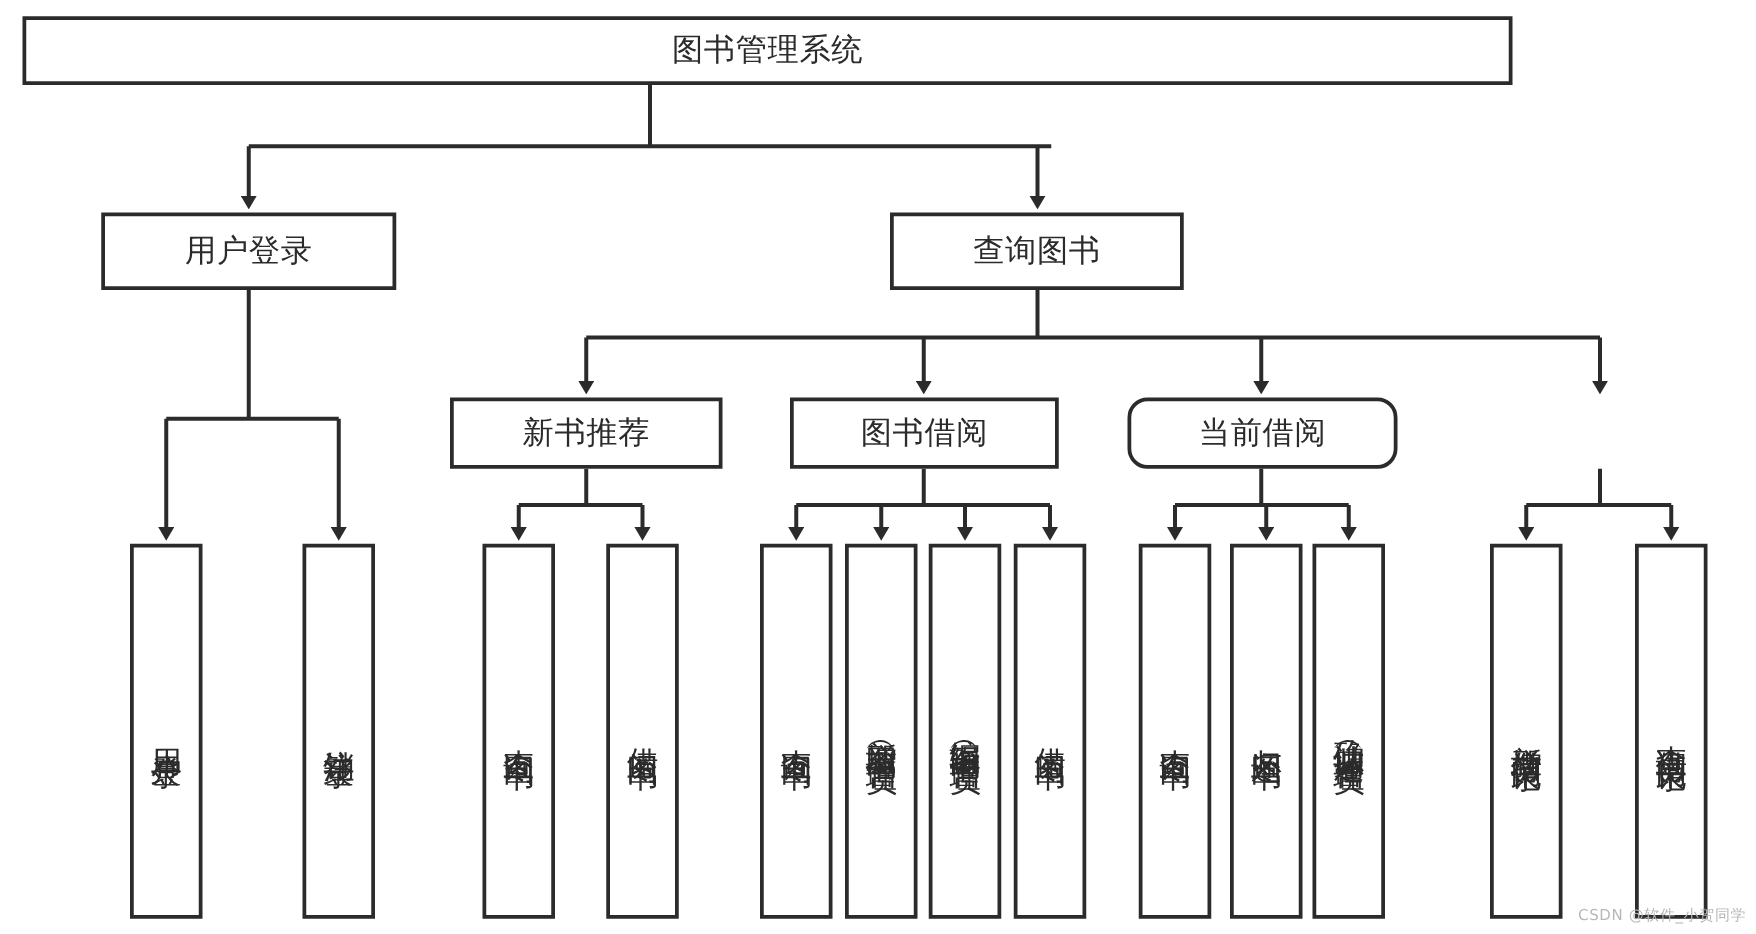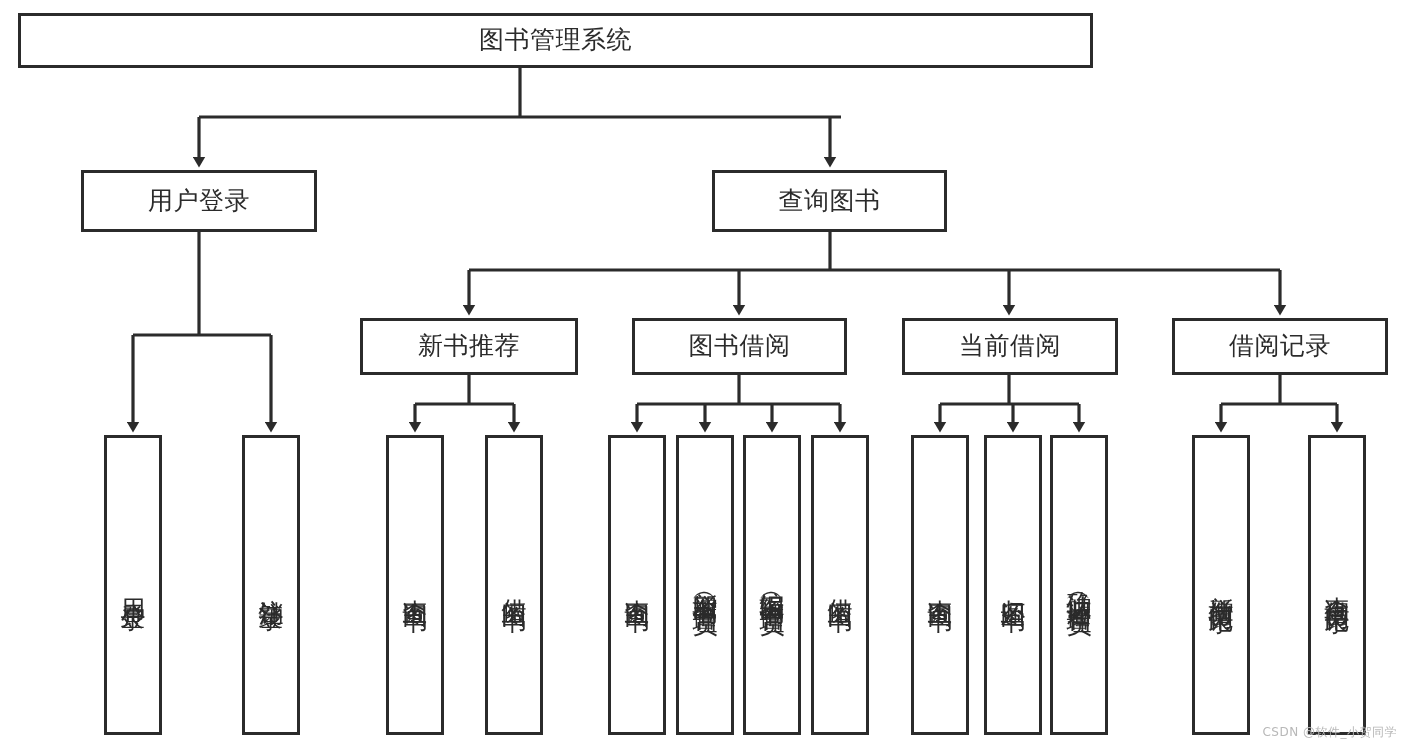--- a/index.html
+++ b/index.html
@@ -121,42 +121,39 @@
       <path d="M1013,404 L1013,423" marker-end="url(#arrow)"></path>
       <path d="M1079,404 L1079,423" marker-end="url(#arrow)"></path>
 
       <path d="M1280,375 L1280,404"></path>
       <path d="M1221,404 L1337,404"></path>
       <path d="M1221,404 L1221,423" marker-end="url(#arrow)"></path>
       <path d="M1337,404 L1337,423" marker-end="url(#arrow)"></path>
     </g>
   </svg>
 
-  <div class="node root" id="n-root" style="left: 18px; top: 13px; width: 1075px; height: 55px;">
+  <div class="node root" id="n-root" style="left: 18px; top: 13px; width: 1192px; height: 55px;">
     <span class="node-label">图书管理系统</span>
   </div>
 
   <div class="node lvl2" id="n-l2-0" style="left: 81px; top: 170px; width: 236px; height: 62px;">
     <span class="node-label">用户登录</span>
   </div>
   <div class="node lvl2" id="n-l2-1" style="left: 712px; top: 170px; width: 235px; height: 62px;">
     <span class="node-label">查询图书</span>
   </div>
 
   <div class="node lvl3" id="n-l3-1" style="left: 632px; top: 318px; width: 215px; height: 57px;">
     <span class="node-label">图书借阅</span>
   </div>
   <div class="node lvl3" id="n-l3-0" style="left: 360px; top: 318px; width: 218px; height: 57px;">
     <span class="node-label">新书推荐</span>
   </div>
-  <div class="node lvl3" id="n-l3-2" style="left: 902px; top: 318px; width: 216px; height: 57px;">
+  <div class="node lvl3" id="n-l3-2" style="left: 902px; top: 318px; width: 216px; height: 57px; border-radius: 16px;">
     <span class="node-label">当前借阅</span>
-  </div>
-  <div class="node lvl3" id="n-l3-3" style="left: 1172px; top: 318px; width: 216px; height: 57px;">
-    <span class="node-label">借阅记录</span>
   </div>
 
   <div class="node leaf" id="n-lf-0" style="left: 104px; top: 435px; width: 58px; height: 300px;">
     <span class="node-label">用户登录</span>
   </div>
   <div class="node leaf" id="n-lf-1" style="left: 242px; top: 435px; width: 58px; height: 300px;">
     <span class="node-label">注销登录</span>
   </div>
   <div class="node leaf" id="n-lf-2" style="left: 386px; top: 435px; width: 58px; height: 300px;">
     <span class="node-label">查询图书</span>

